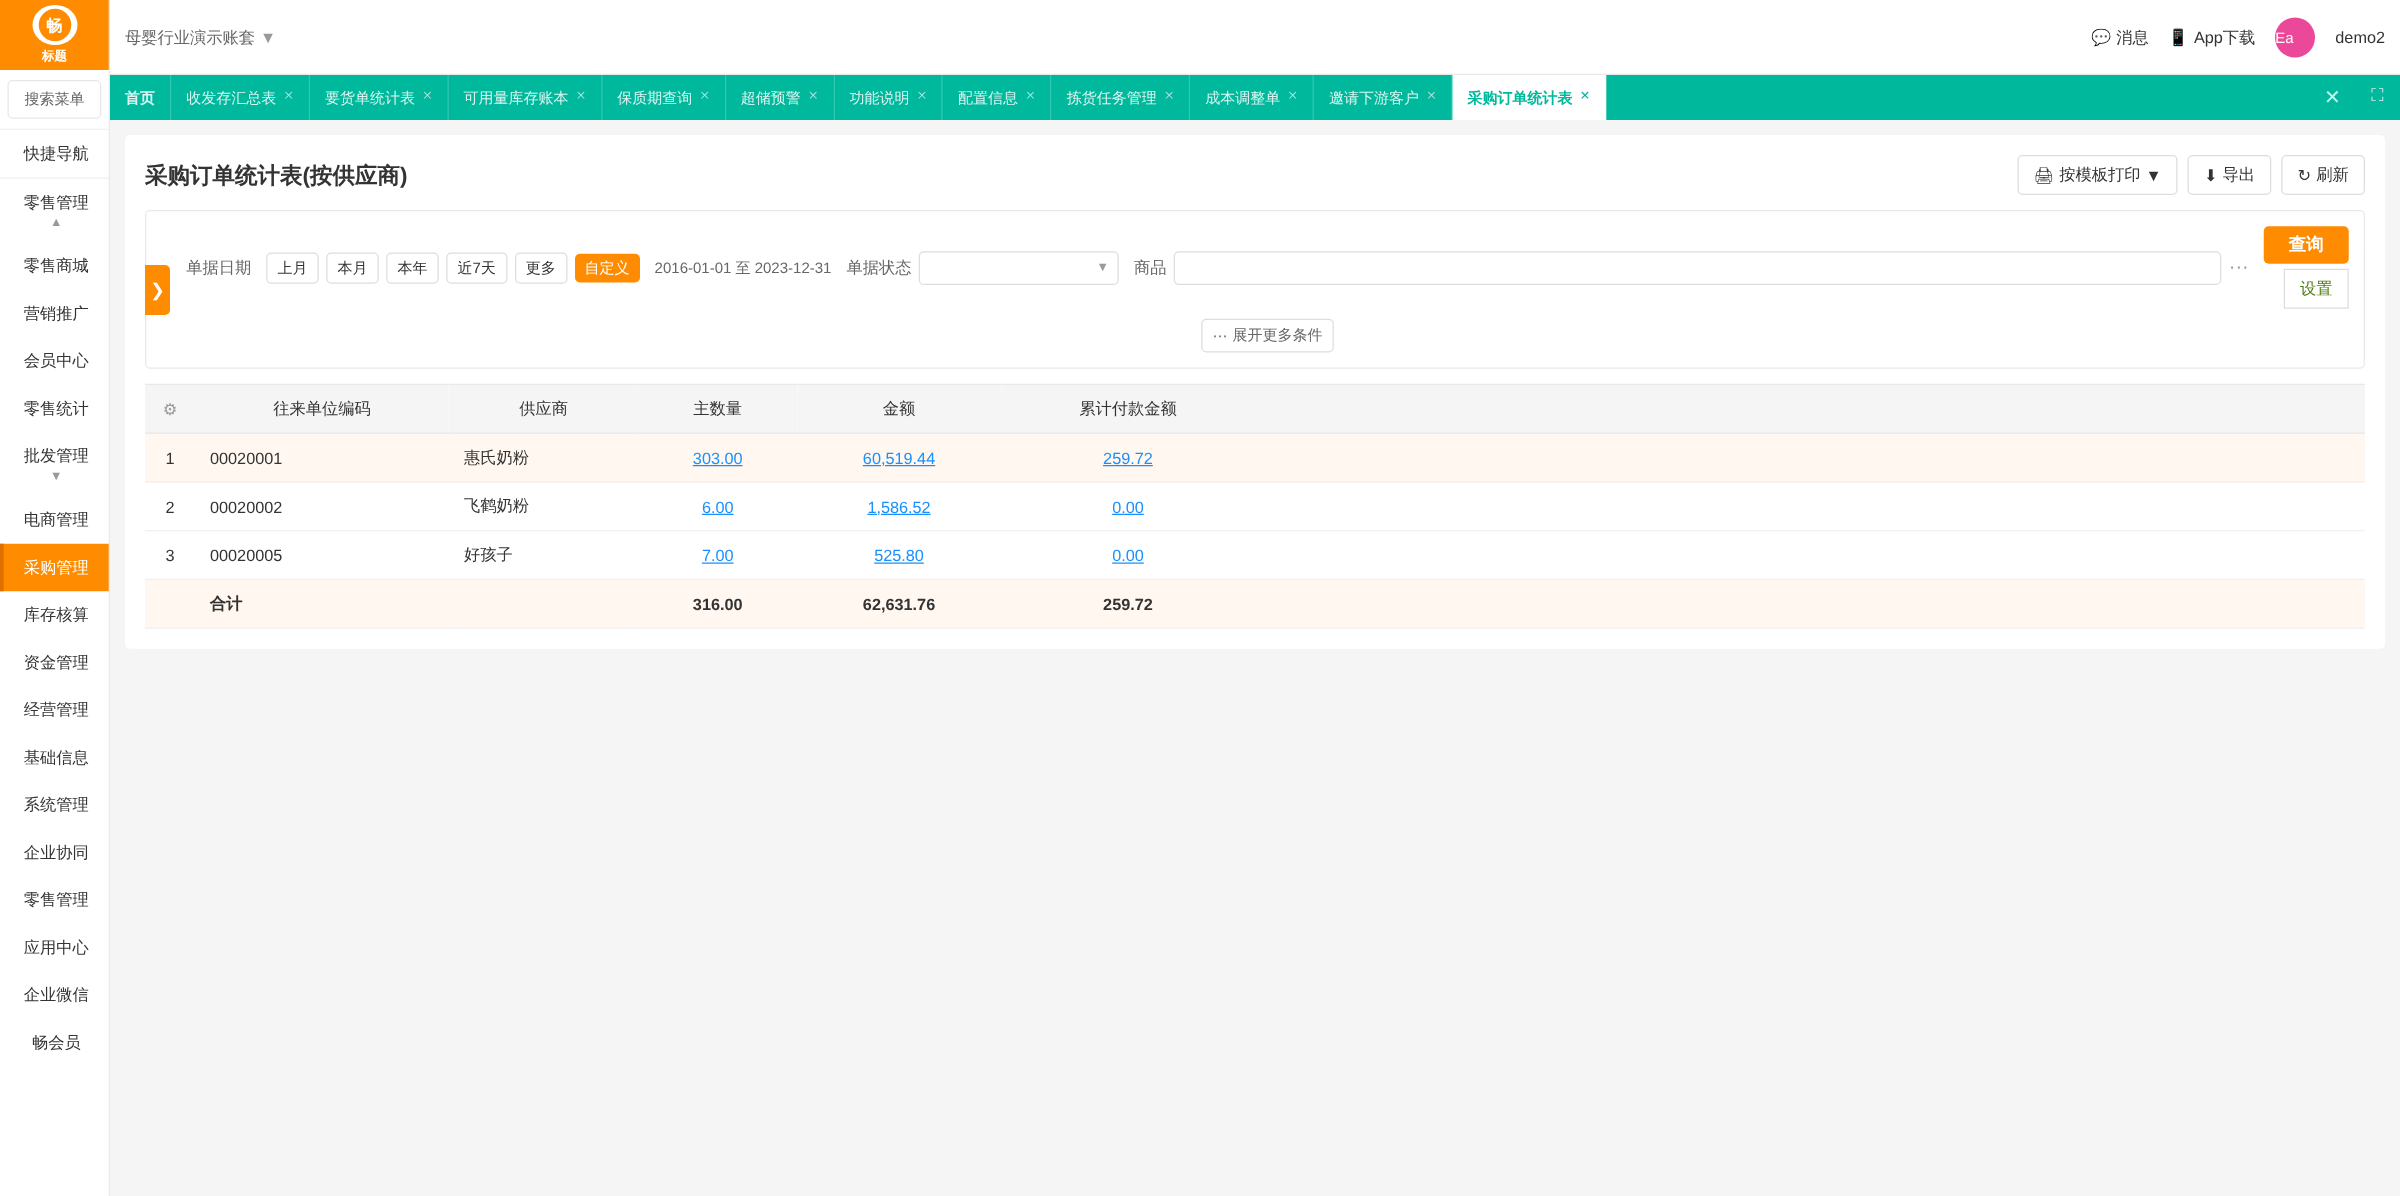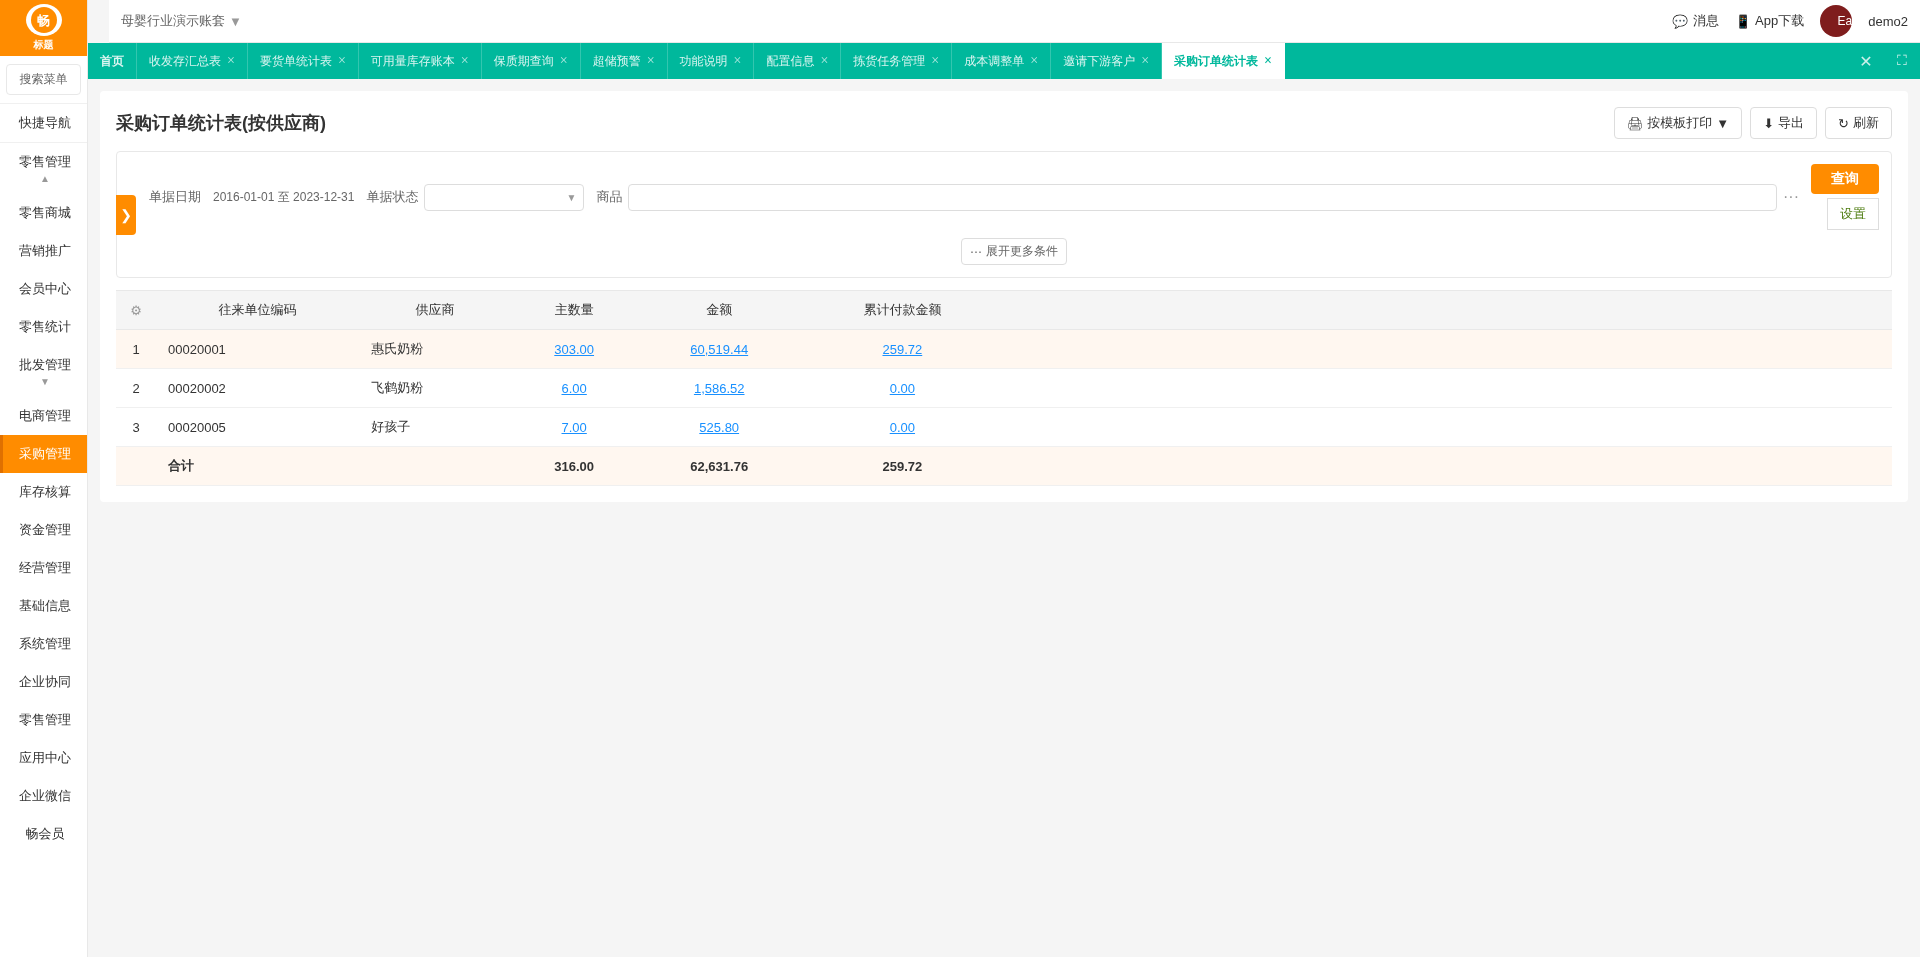--- a/index.html
+++ b/index.html
@@ -17,28 +17,28 @@
     .sidebar-nav-item.active { color: #fff; background: #ff8c00; border-left-color: #e07000; }
     .sidebar-nav-item.has-arrow { flex-direction: column; justify-content: space-between; padding: 10px 10px; }
     .sidebar-nav-label { font-size: 13px; }
     .sidebar-section { border-top: 1px solid #f0f0f0; }
     .nav-arrow { font-size: 10px; color: #999; }
 
     
     .main { flex: 1; display: flex; flex-direction: column; overflow: hidden; }
 
     
-    .topbar { height: 43px; background: #fff; border-bottom: 1px solid #e8e8e8; display: flex; align-items: center; padding: 0 12px; gap: 8px; margin-left: 21px; }
+    .topbar { height: 60px; background: #fff; border-bottom: 1px solid #e8e8e8; display: flex; align-items: center; padding: 0 12px; gap: 8px; }
     .topbar-breadcrumb { color: #333; font-size: 13px; flex: 1; display: flex; align-items: center; gap: 4px; }
     .topbar-breadcrumb-text { color: #666; }
     .topbar-breadcrumb-arrow { color: #999; }
     .topbar-actions { display: flex; align-items: center; gap: 16px; }
     .topbar-msg { display: flex; align-items: center; gap: 4px; color: #333; cursor: pointer; font-size: 13px; }
     .topbar-app { display: flex; align-items: center; gap: 4px; color: #333; cursor: pointer; font-size: 13px; }
-    .topbar-avatar { width: 32px; height: 32px; border-radius: 50%; background: #7f1d1d; display: flex; align-items: center; justify-content: flex-end; color: #fff; font-size: 12px; }
+    .topbar-avatar { width: 32px; height: 32px; border-radius: 50%; background: #ec4899; display: flex; align-items: center; justify-content: flex-start; color: #fff; font-size: 12px; }
     .topbar-username { color: #333; font-size: 13px; cursor: pointer; }
 
     
     .tabbar { height: 36px; background: #00b89c; display: flex; align-items: stretch; overflow-x: auto; font-family: Liberation Serif, serif; }
     .tabbar::-webkit-scrollbar { height: 0; }
     .tab-item { display: flex; align-items: center; padding: 0 12px; color: rgba(255,255,255,0.85); font-size: 12px; cursor: pointer; white-space: nowrap; gap: 6px; border-right: 1px solid rgba(255,255,255,0.2); flex-shrink: 0; }
     .tab-item.active { background: #fff; color: #00b89c; font-weight: bold; }
     .tab-item.home { font-weight: bold; }
     .tab-close { color: rgba(255,255,255,0.7); font-size: 14px; line-height: 1; }
     .tab-item.active .tab-close { color: #00b89c; }
@@ -267,20 +267,28 @@
             <span>↻</span>
             <span>刷新</span>
           </button>
         </div>
       </div>
 
       <div class="filter-section">
         <div class="filter-toggle">❯</div>
         <div class="filter-row">
           <span class="filter-label">单据日期</span>
+          <div class="filter-date-group">
+            <button class="filter-date-btn">上月</button>
+            <button class="filter-date-btn">本月</button>
+            <button class="filter-date-btn">本年</button>
+            <button class="filter-date-btn">近7天</button>
+            <button class="filter-date-btn">更多</button>
+            <span class="filter-date-custom">自定义</span>
+          </div>
           <span class="filter-date-range">2016-01-01 至 2023-12-31</span>
 
           <div class="filter-field">
             <span class="filter-label">单据状态</span>
             <div class="select-wrapper">
               <select class="filter-select">
                 <option value=""></option>
               </select>
             </div>
           </div>

